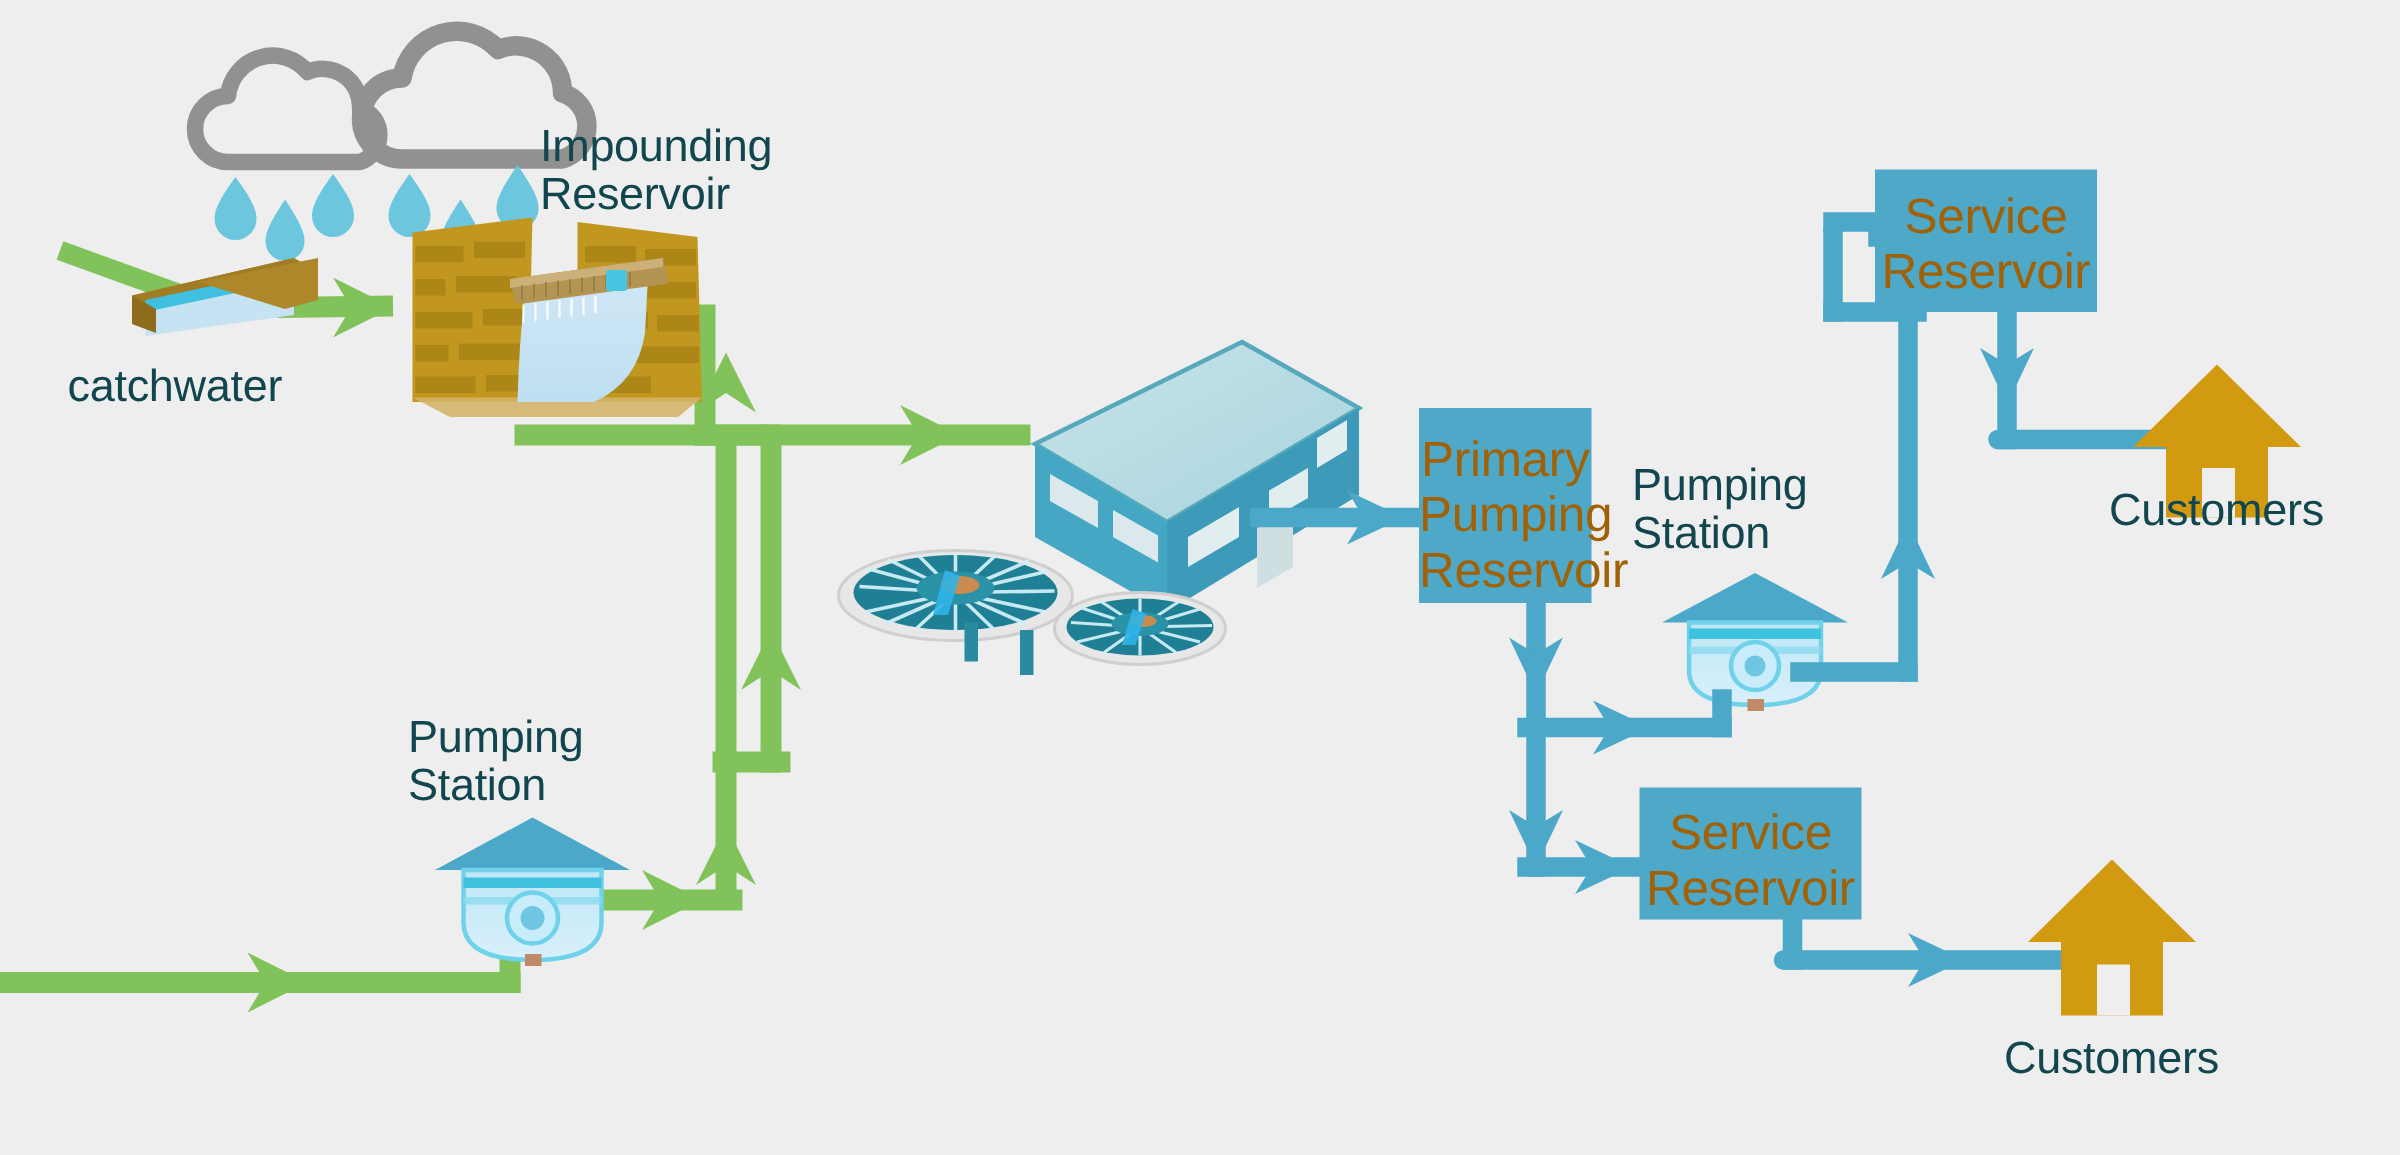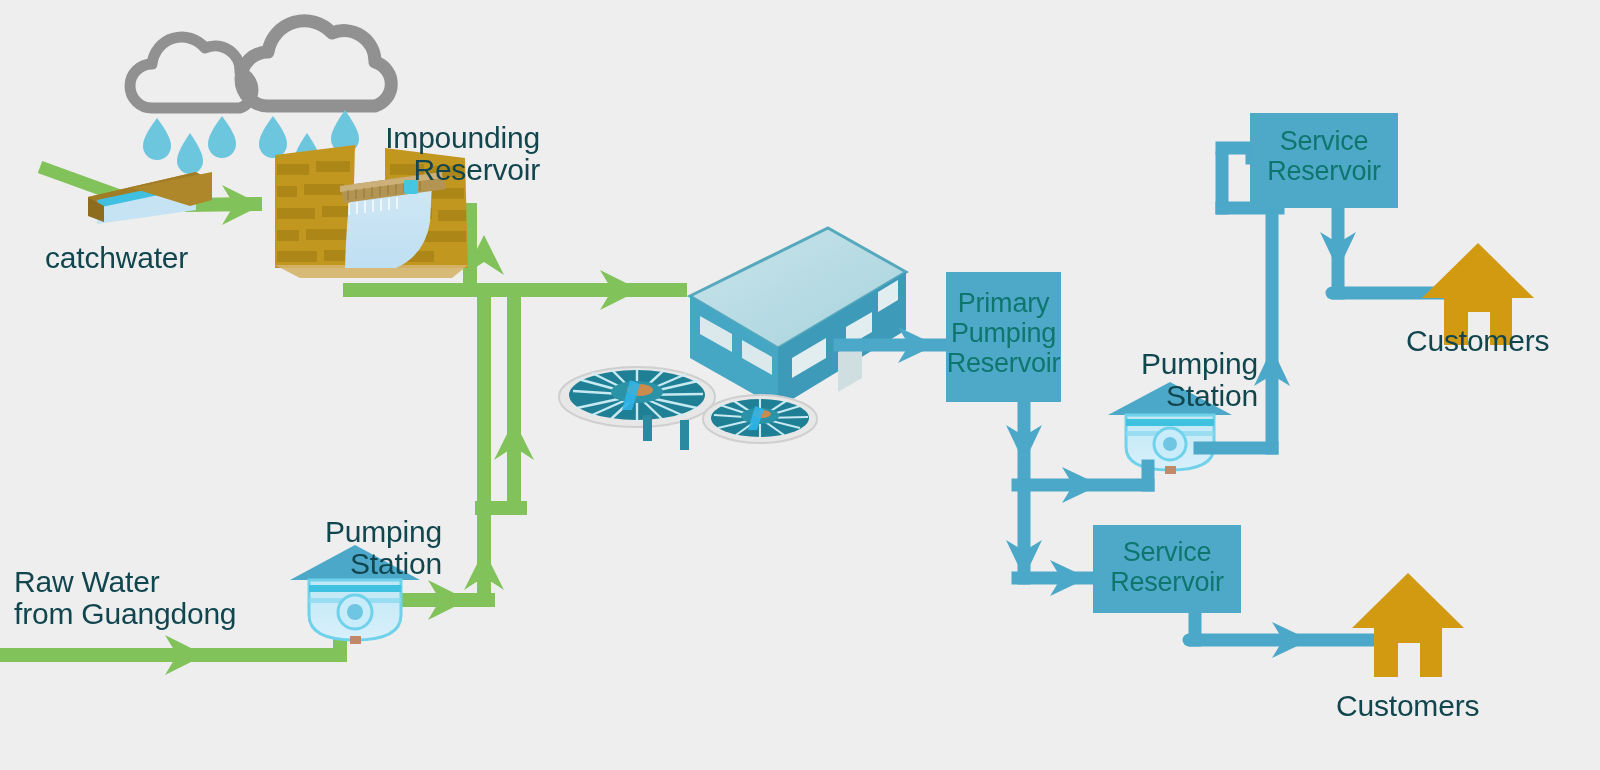--- a/index.html
+++ b/index.html
@@ -26,29 +26,29 @@
     position: absolute;
     color: #12464f;
     font-family: "Liberation Sans", sans-serif;
     font-size: 30px;
     line-height: 1.06;
     white-space: pre-line;
     letter-spacing: -0.2px;
   }
   .lbl-white {
     position: absolute;
-    color: #0f766e;
+    color: #a16207;
     font-family: "Liberation Sans", sans-serif;
-    font-size: 27px;
+    font-size: 33px;
     line-height: 1.12;
     white-space: pre-line;
     text-align: center;
     letter-spacing: -0.2px;
   }
-  .c-center { text-align: right; margin-top: 40px; }
+  .c-center { text-align: left; }
 </style>
 </head>
 <body>
 
 <div id="stage">
 
   <svg id="diagram-svg" viewBox="0 0 1600 770">
     <defs>
       <linearGradient id="gradRoof" x1="0" y1="0" x2="1" y2="1">
         <stop offset="0%" stop-color="#c9e4ea"></stop>
@@ -364,22 +364,20 @@
 
   <div class="lbl c-center" style="left:360px; top:82px; width:180px;">Impounding
 Reservoir</div>
 
   <div class="lbl" style="left:45px; top:226px;margin-top:16px;">catchwater</div>
 
 
   <div class="lbl c-center" style="left:272px; top:476px; width:170px;">Pumping
 Station</div>
 
-  <div class="lbl" style="left:14px; top:566px;">Raw Water
-from Guangdong</div>
 
   <div class="lbl c-center" style="left:1088px; top:308px; width:170px;">Pumping
 Station</div>
 
   <div class="lbl" style="left:1406px; top:325px;">Customers</div>
 
   <div class="lbl" style="left:1336px; top:690px;">Customers</div>
 
   <div class="lbl-white" style="left:946px; top:288px; width:115px;">Primary
 Pumping

